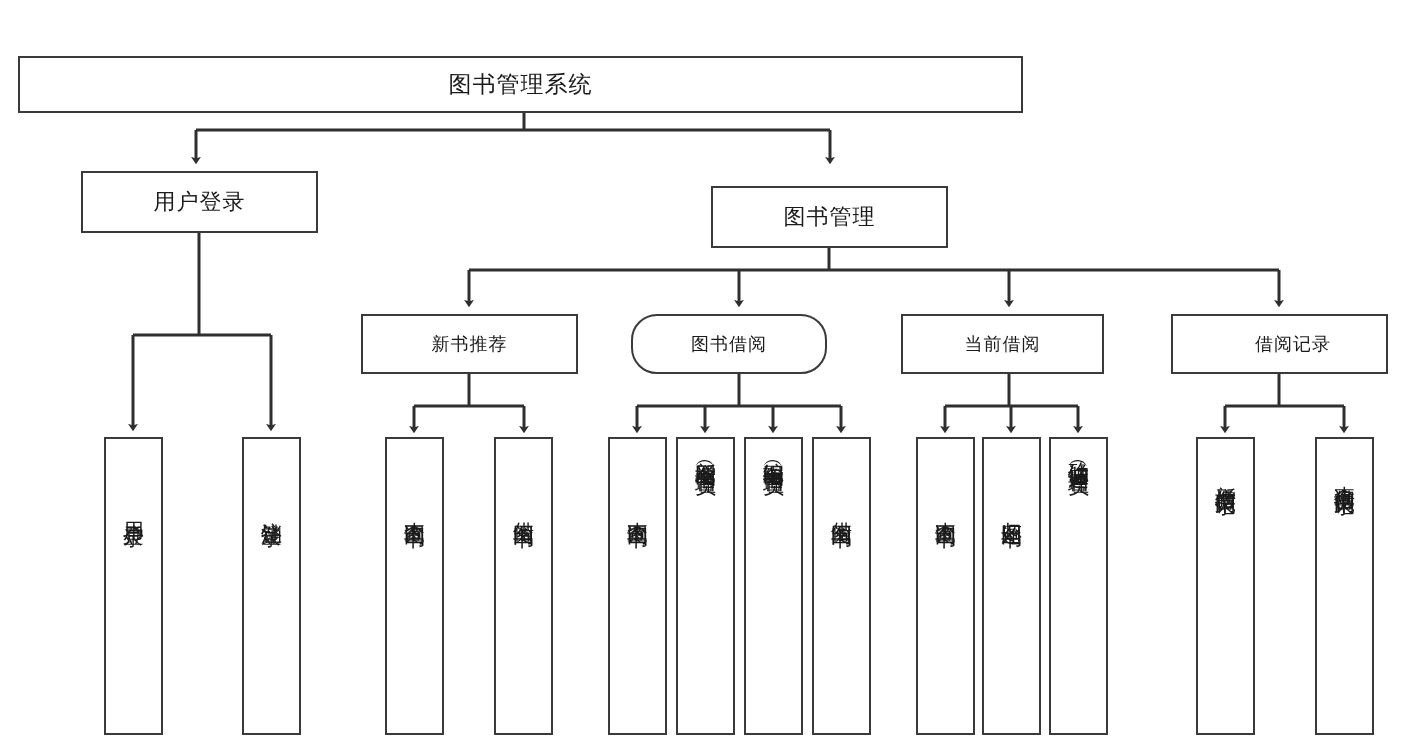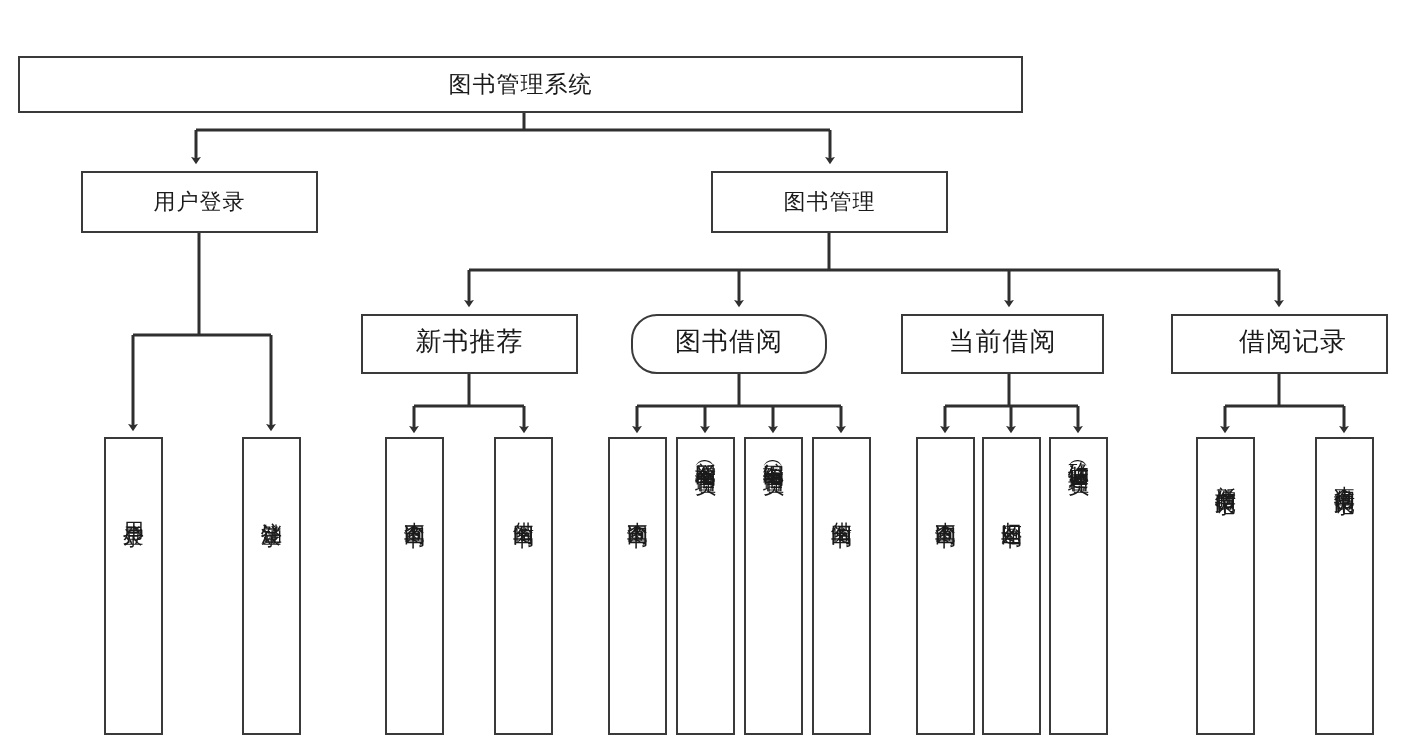--- a/index.html
+++ b/index.html
@@ -23,21 +23,21 @@
   }
   .node-label{
     font-size:22px;
     line-height:1.15;
     letter-spacing:1px;
     white-space:nowrap;
     user-select:none;
   }
   .node-box.root .node-label{font-size:23px;}
   .node-box.level2 .node-label{font-size:22px;}
-  .node-box.level3 .node-label{font-size:26px;font-family:Liberation Mono, monospace;}
+  .node-box.level3 .node-label{font-size:18px;}
 
   
   .node-box.leaf{
     align-items:flex-start;
     justify-content:center;
     padding-top:8px;
   }
   .node-box.leaf .node-label{
     writing-mode:vertical-rl;
     text-orientation:upright;
@@ -114,21 +114,21 @@
     </g>
   </svg>
 
   <div class="node-box root" style="left:18px;top:12px;width:1005px;height:57px;margin-top:44px;">
     <span class="node-label">图书管理系统</span>
   </div>
 
   <div class="node-box level2" style="left:81px;top:171px;width:237px;height:62px;">
     <span class="node-label">用户登录</span>
   </div>
-  <div class="node-box level2" style="left:711px;top:171px;width:237px;height:62px;">
+  <div class="node-box level2" style="left:711px;top:186px;width:237px;height:62px;">
     <span class="node-label">图书管理</span>
   </div>
 
   <div class="node-box level3" style="left:361px;top:314px;width:217px;height:60px;">
     <span class="node-label">新书推荐</span>
   </div>
   <div class="node-box level3" style="left:631px;top:314px;width:196px;height:60px;border-radius:26px;">
     <span class="node-label">图书借阅</span>
   </div>
   <div class="node-box level3" style="left:901px;top:314px;width:203px;height:60px;">

